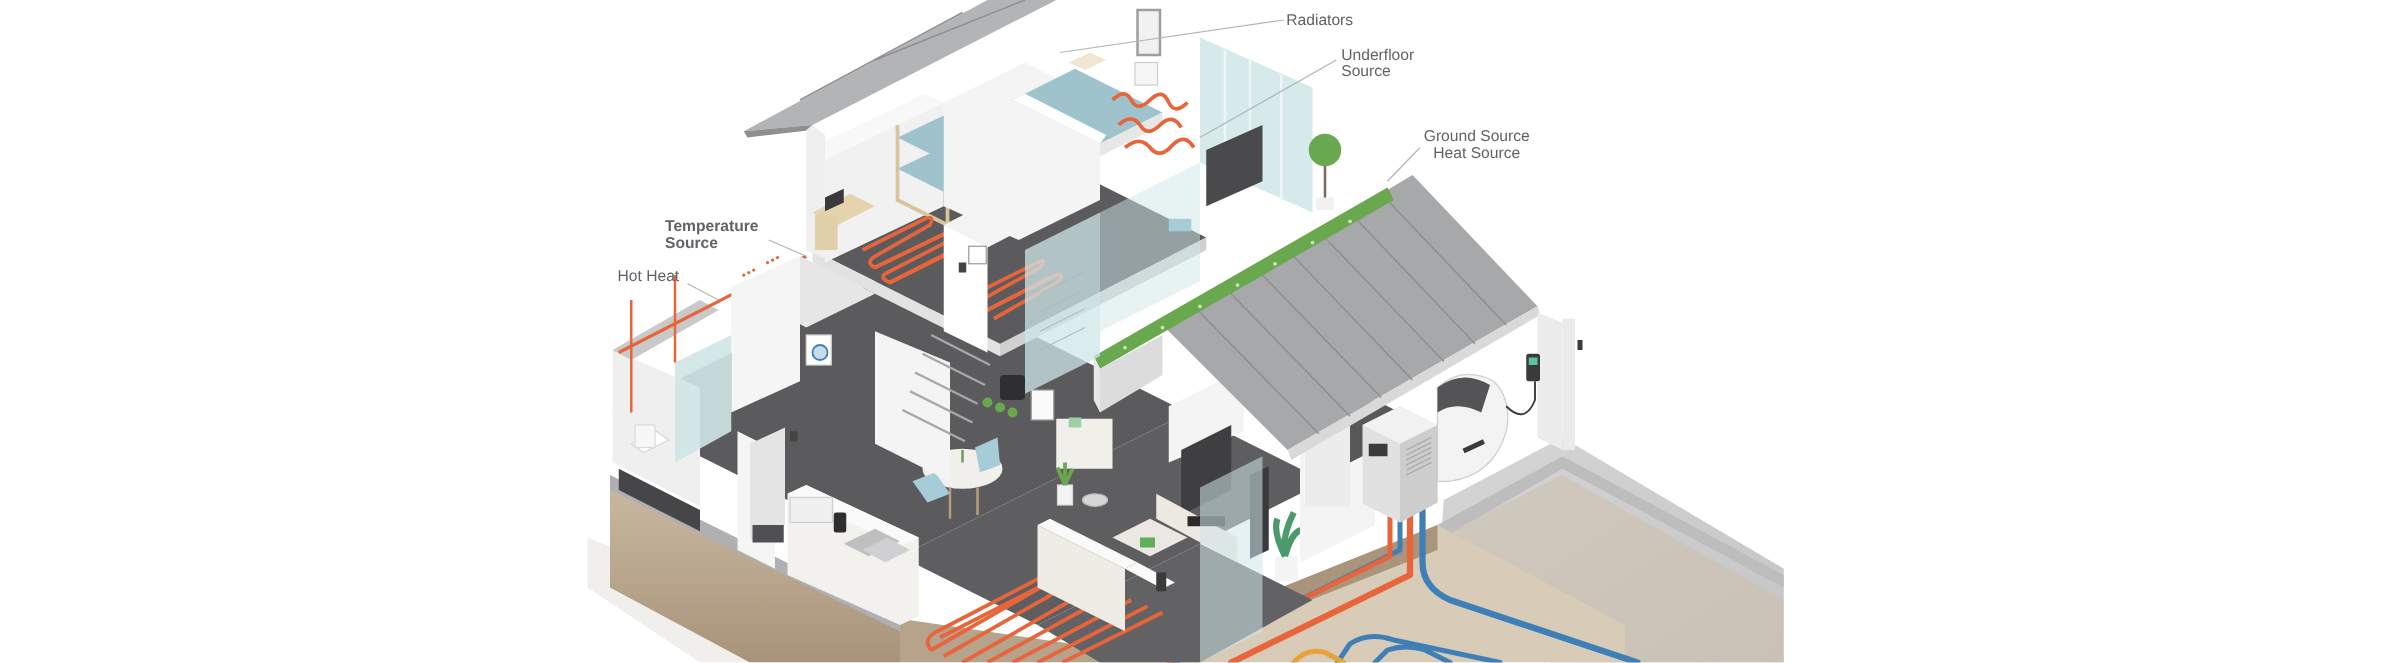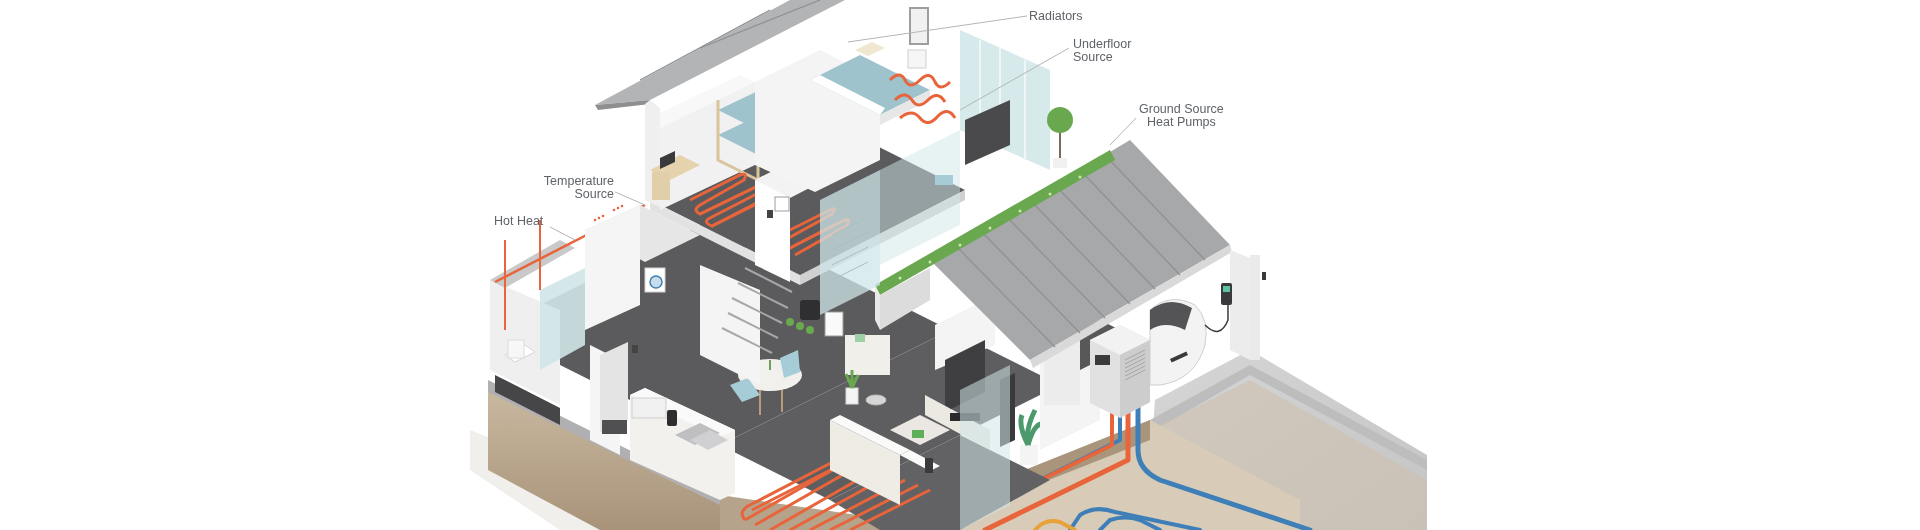--- a/index.html
+++ b/index.html
@@ -1,21 +1,21 @@
 <!DOCTYPE html>
 <html><head>
 <meta charset="utf-8">
 <style>
   html, body { margin:0; padding:0; background:#ffffff; }
   body { width:1920px; height:530px; overflow:hidden; position:relative;
          font-family:"Liberation Sans", sans-serif; }
   #stage { position:absolute; left:0; top:0; width:1920px; height:530px; }
   .label { position:absolute; font-size:12.5px; color:#5f6368; line-height:13px;
            font-family:"Liberation Sans", sans-serif; white-space:nowrap; }
-  .label.right { text-align:right; }
+  .label.right { text-align:left;font-weight:bold; }
   .label span { display:block; }
 </style>
 </head>
 <body>
 
 <div id="stage">
 <svg width="1920" height="530" viewBox="0 0 1920 530" xmlns="http://www.w3.org/2000/svg">
   <defs>
     <linearGradient id="soilG" x1="0" y1="0" x2="0" y2="1">
       <stop offset="0" stop-color="#c9b8a0"></stop>
@@ -318,21 +318,21 @@
   
   <div class="label" style="left:1029px; top:10px;">
     <span>Radiators</span>
   </div>
   <div class="label" style="left:1073px; top:38px;">
     <span>Underfloor</span>
     <span>Source</span>
   </div>
   <div class="label" style="left:1139px; top:103px;text-align:center;">
     <span>Ground Source</span>
-    <span>Heat Pumps</span>
+    <span>Heat Source</span>
   </div>
   <div class="label right" style="left:532px; top:175px; width:82px;">
     <span>Temperature</span>
     <span>Source</span>
   </div>
   <div class="label" style="left:494px; top:215px;">
     <span>Hot Heat</span>
   </div>
 </div>
 

